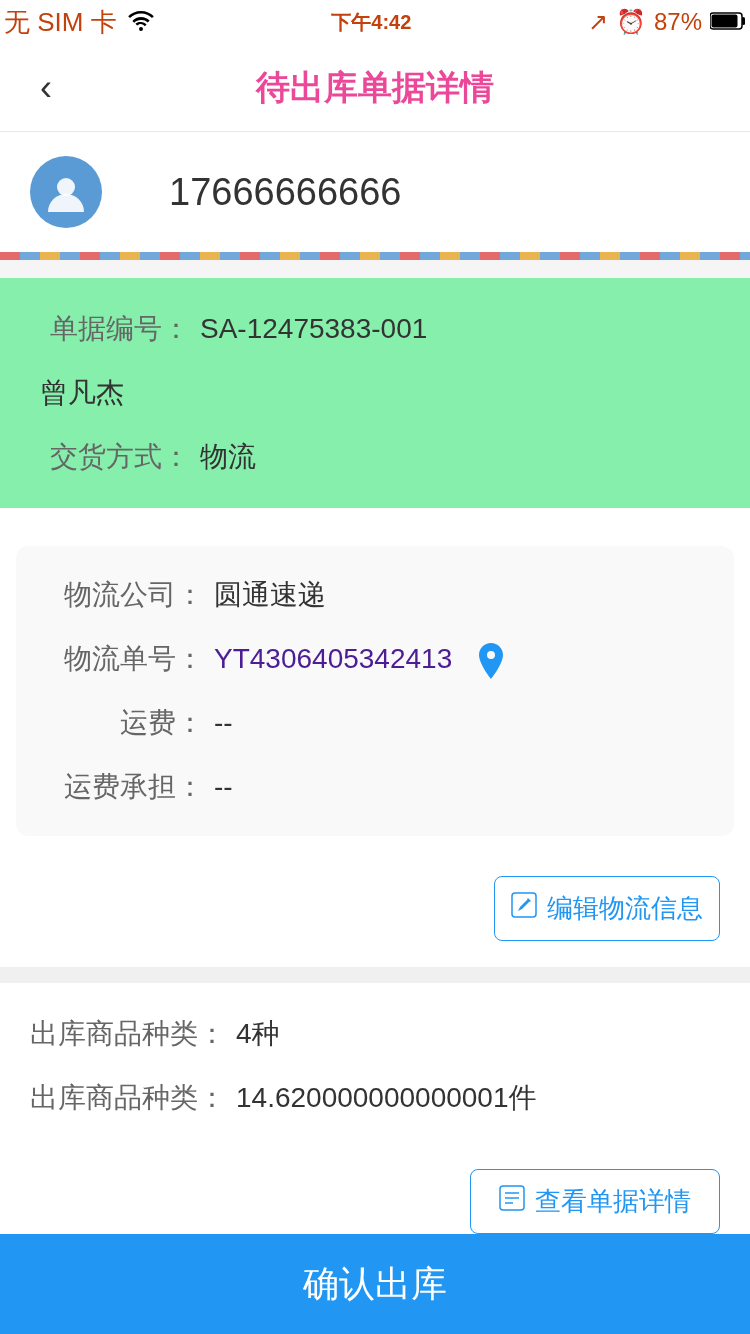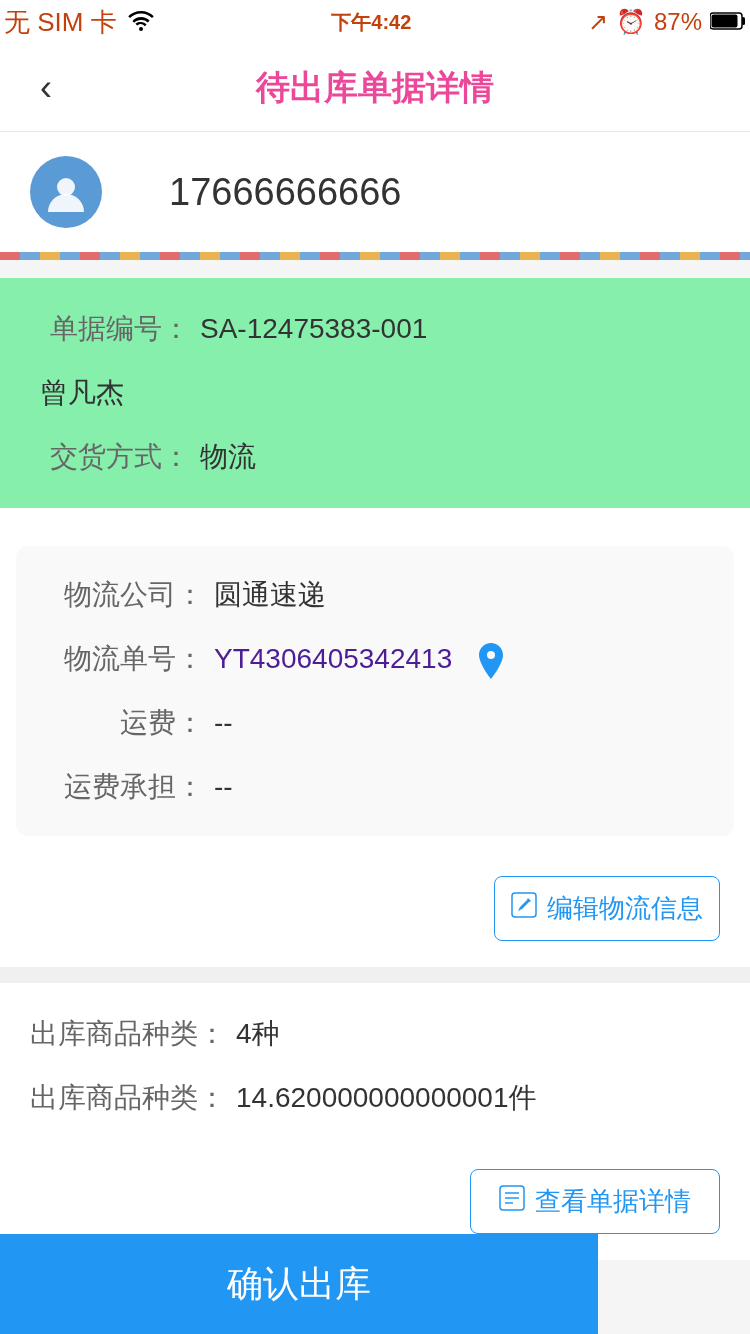--- a/index.html
+++ b/index.html
@@ -190,21 +190,21 @@
       gap: 10px;
       cursor: pointer;
       background: #fff;
     }
 
     
     .confirm-bar {
       position: fixed;
       bottom: 0;
       left: 0;
-      width: 598px;
+      width: 750px;
       background: #2196F3;
       height: 100px;
       display: flex;
       align-items: center;
       justify-content: center;
       cursor: pointer;
     }
     .confirm-bar-text {
       color: #fff;
       font-size: 36px;

